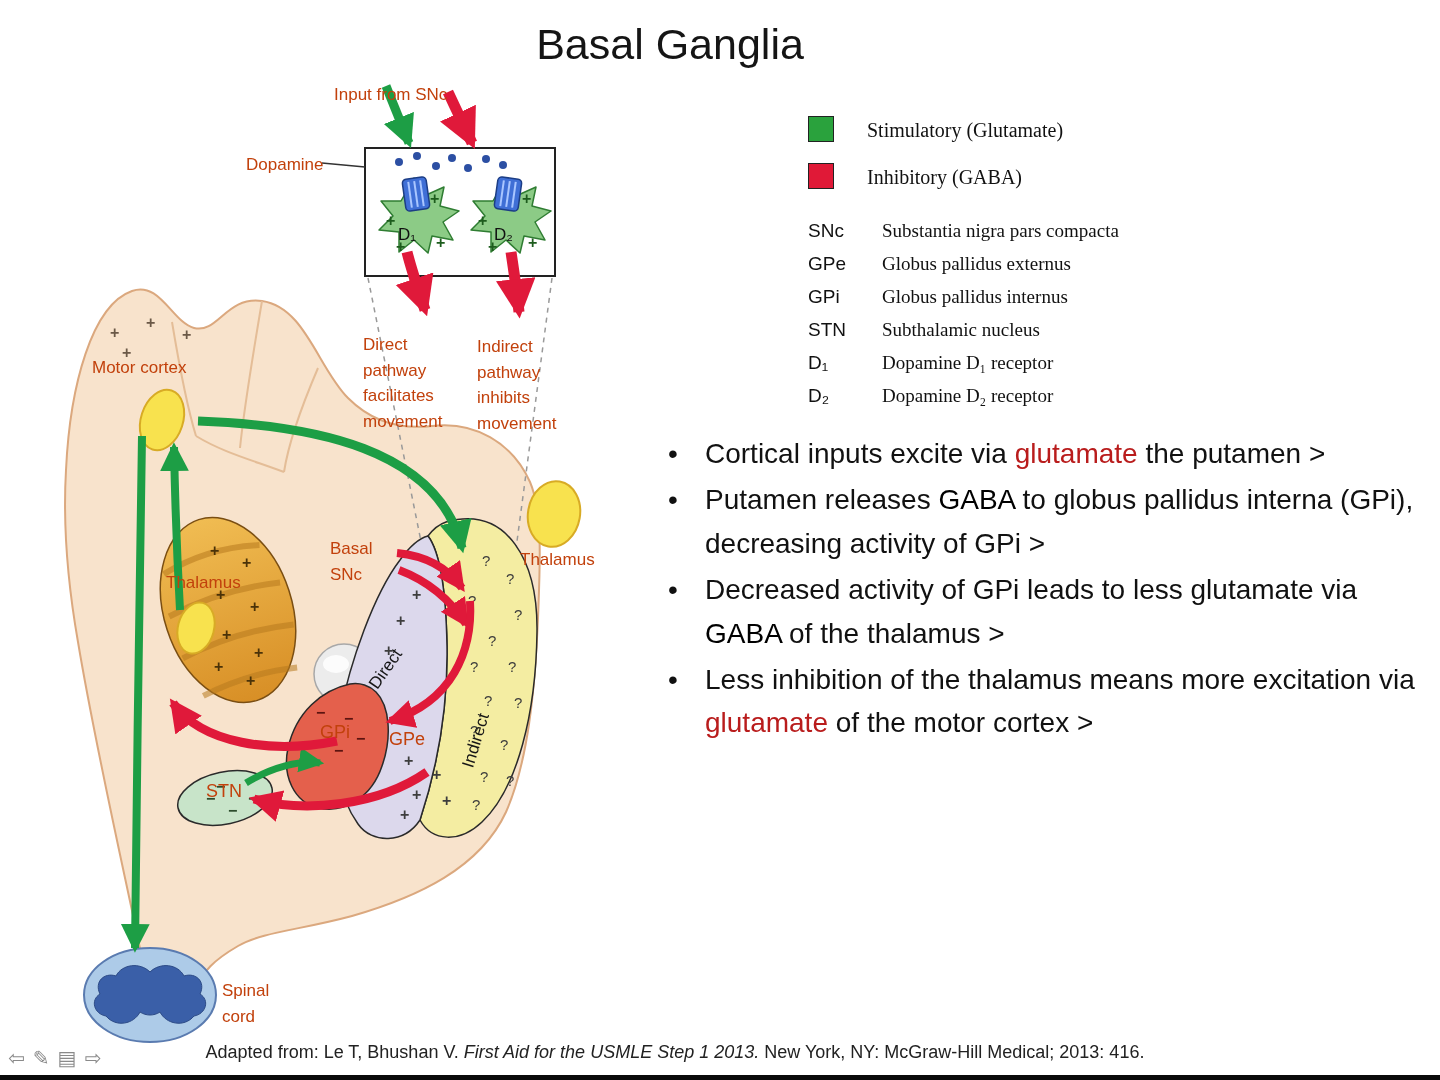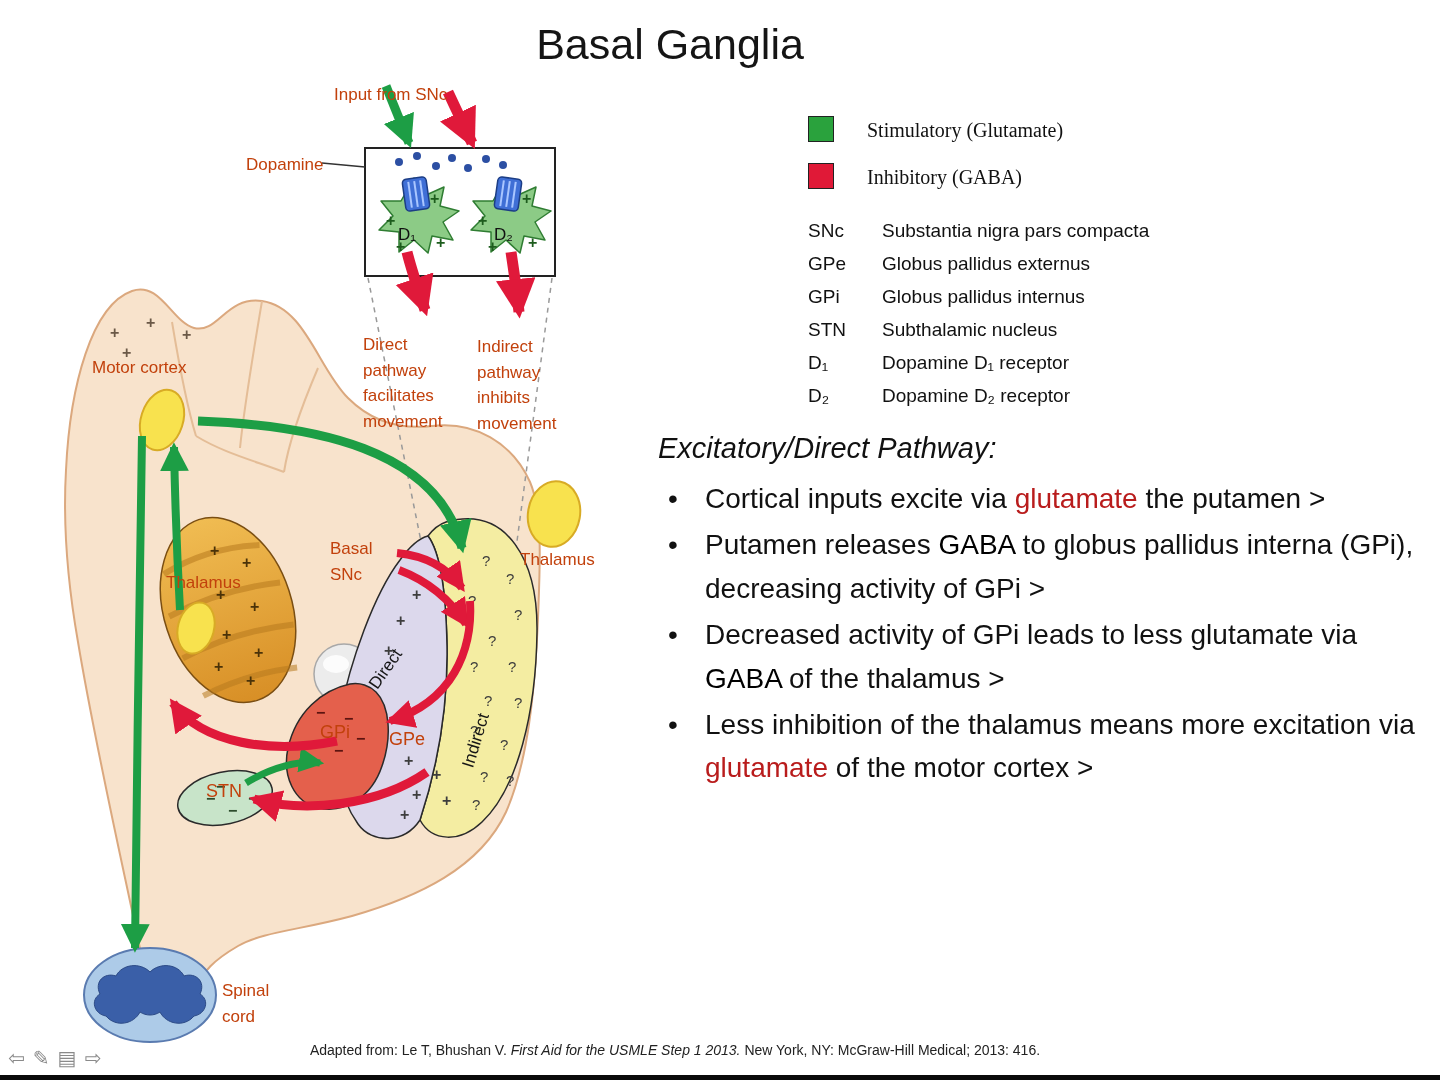--- a/index.html
+++ b/index.html
@@ -21,33 +21,33 @@
   .legend-row{display:flex;align-items:flex-end;gap:33px;margin-bottom:21px;}
   .swatch{width:26px;height:26px;border:1.5px solid #222;box-sizing:border-box;}
   .swatch.green{background:#2aa23d;}
   .swatch.red{background:#e01937;}
   .legend-label{font-family:"Liberation Serif","DejaVu Serif",serif;font-size:20px;}
 
   
   .abbr{position:absolute;left:808px;top:220px;}
   .abbr-row{display:flex;margin-bottom:11px;font-size:19px;}
   .abbr-key{width:74px;flex:0 0 74px;}
-  .abbr-val{font-family:Liberation Sans, sans-serif;}
+  .abbr-val{font-family:Liberation Serif, serif;}
 
   
   .pathway{position:absolute;left:658px;top:432px;width:762px;}
   .pathway-heading{font-style:italic;font-size:29px;margin:0 0 12px 0;}
   .pathway ul{list-style:none;margin:0;padding:0;font-size:28px;line-height:1.55;}
   .pathway li{position:relative;padding-left:47px;margin-bottom:3px;}
   .dot{position:absolute;left:10px;}
   .kw[data-color="green"]{color:#b91c1c;}
   .kw[data-color="red"]{color:#000000;}
 
   .citation{position:absolute;left:0;right:90px;top:1042px;text-align:center;
-            font-size:14px;color:#222;}
+            font-size:18px;color:#222;}
   .citation .it{font-style:italic;}
 
   .toolbar{position:absolute;left:8px;top:1048px;display:flex;gap:8px;
            color:#8a8a8a;font-size:20px;line-height:1;}
   .toolbar span{cursor:pointer;}
   .bottom-bar{position:absolute;left:0;right:0;bottom:0;height:5px;background:#0a0a0a;}
 
   
   .mk{font:bold 16px "Liberation Sans","DejaVu Sans",sans-serif;}
   .mkq{font:15px "Liberation Sans","DejaVu Sans",sans-serif;fill:#3d3d3d;}
@@ -316,21 +316,20 @@
       <div class="abbr-key">D₁</div>
       <div class="abbr-val">Dopamine D₁ receptor</div>
     </div>
     <div class="abbr-row">
       <div class="abbr-key">D₂</div>
       <div class="abbr-val">Dopamine D₂ receptor</div>
     </div>
   </div>
 
   <div class="pathway">
-    <div class="pathway-heading">Excitatory/Direct Pathway:</div>
     <ul>
       <li>
         <span class="dot">•</span><span>Cortical inputs excite via </span><span class="kw" data-color="green">glutamate</span><span> the putamen &gt;</span>
       </li>
       <li>
         <span class="dot">•</span><span>Putamen releases </span><span class="kw" data-color="red">GABA</span><span> to globus pallidus interna (GPi), decreasing activity of GPi &gt;</span>
       </li>
       <li>
         <span class="dot">•</span><span>Decreased activity of GPi leads to less glutamate via </span><span class="kw" data-color="red">GABA</span><span> of the thalamus &gt;</span>
       </li>

